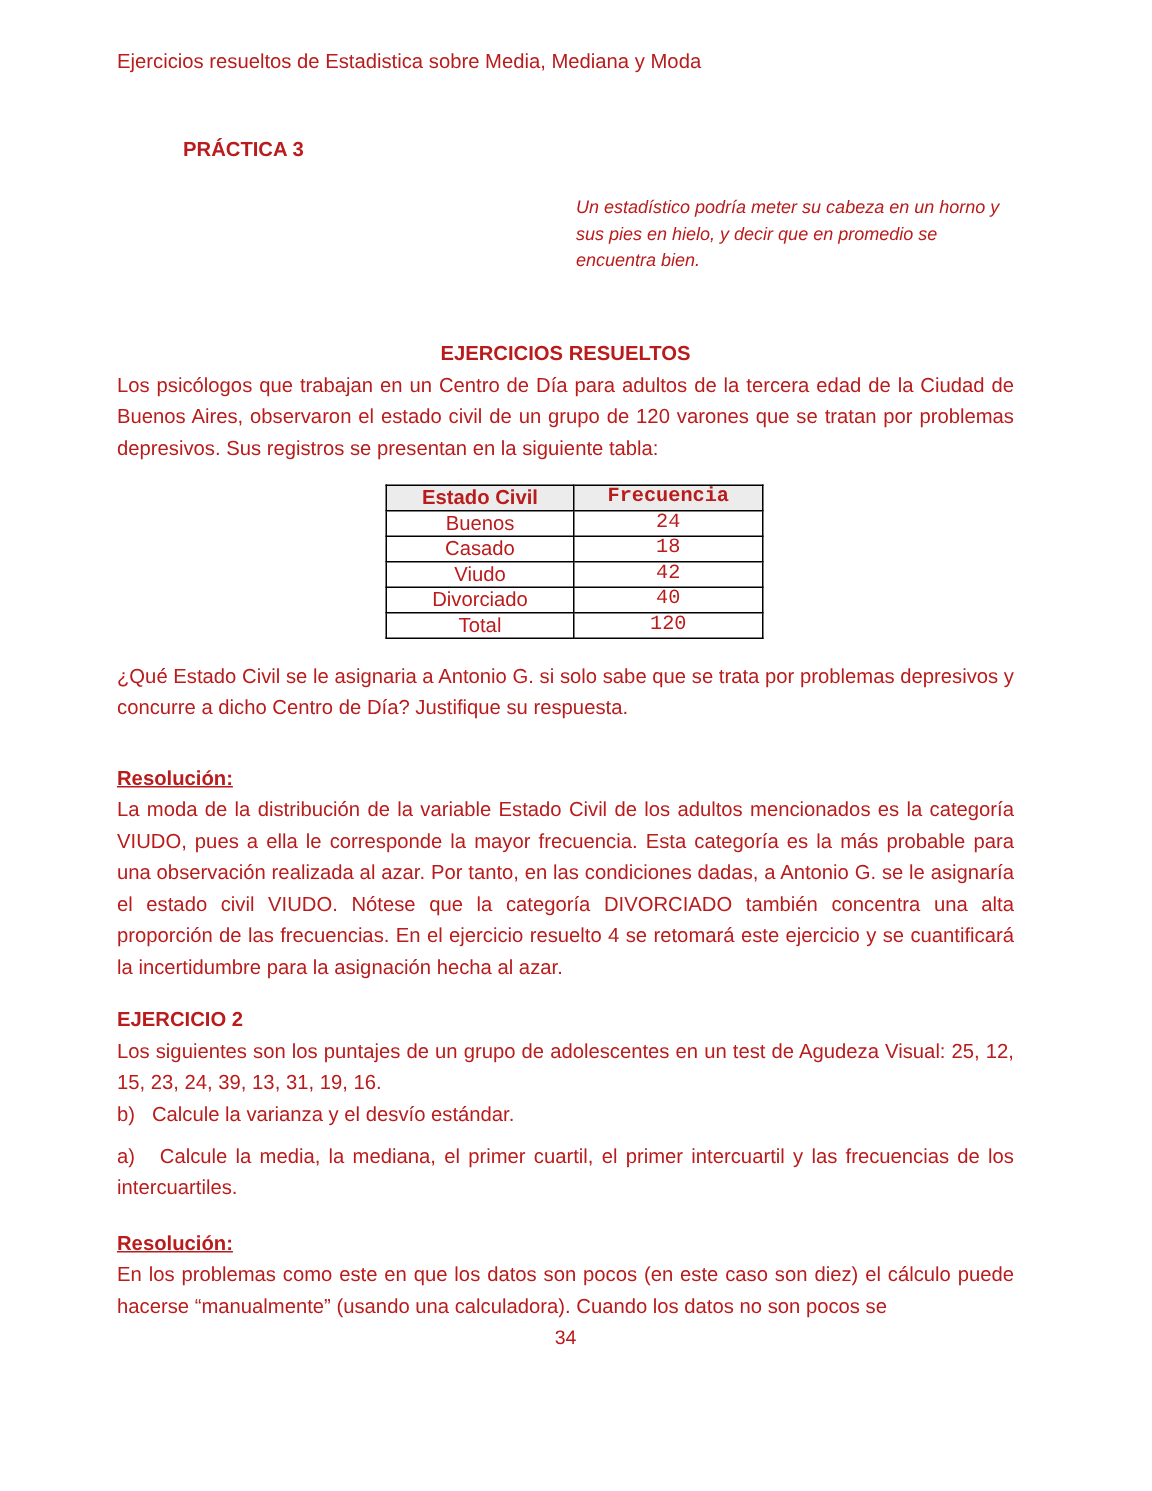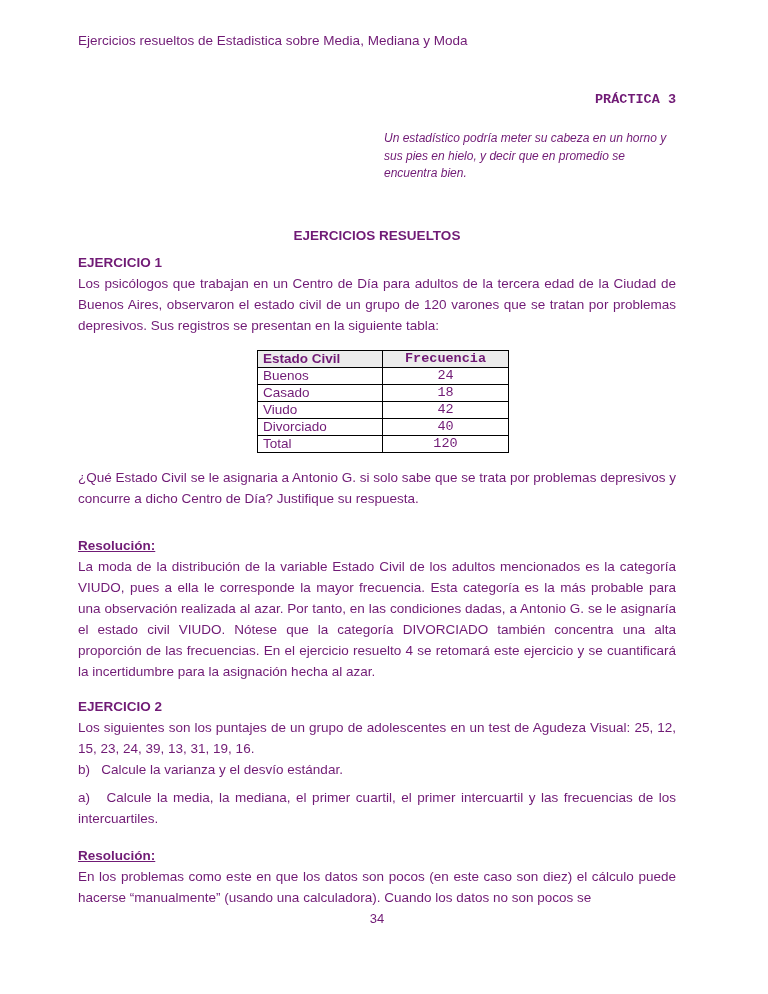--- a/index.html
+++ b/index.html
@@ -1,42 +1,41 @@
 <!DOCTYPE html>
 <html><head>
 <meta charset="utf-8">
 <style>
   html, body { margin: 0; padding: 0; background: #ffffff; }
   .page {
     position: relative;
     width: 768px;
     height: 994px;
     background: #ffffff;
-    color: #701a75;
+    color: #b91c1c;
     font-family: "Liberation Sans", sans-serif;
     overflow: hidden;
     box-sizing: border-box;
   }
   .content {
     padding: 30px 92px 0 78px;
     box-sizing: border-box;
   }
   .doc-header {
     font-size: 13.5px;
     line-height: 21px;
     text-align: left;
   }
   .title {
     margin-top: 38px;
     font-size: 13.5px;
     font-weight: bold;
-    text-align: right;
+    text-align: left;
     line-height: 21px;
     text-indent: 44px;
-    font-family: Liberation Mono, monospace;
   }
   .quote {
     margin-top: 20px;
     margin-left: 306px;
     width: 292px;
     font-size: 12px;
     font-style: italic;
     line-height: 17.5px;
     text-align: left;
   }
@@ -68,21 +67,21 @@
     border: 1px solid #000000;
     height: 17px;
     padding: 0 5px;
     box-sizing: border-box;
   }
   .freq-table th {
     background: #ececec;
     font-weight: bold;
     text-align: center;
   }
-  .freq-table .col-label { width: 125px; text-align: left; }
+  .freq-table .col-label { width: 125px; text-align: center; }
   .freq-table .col-value { width: 126px; text-align: center; font-family: Liberation Mono, monospace; }
   .question { margin-top: 14px; }
   .resolution-heading {
     margin-top: 26px;
     font-size: 13.5px;
     font-weight: bold;
     text-decoration: underline;
     line-height: 21px;
   }
   .ex2-heading { margin-top: 14px; }
@@ -102,21 +101,20 @@
   <div class="content">
 
     <div class="doc-header">Ejercicios resueltos de Estadistica sobre Media, Mediana y Moda</div>
 
     <div class="title">PRÁCTICA 3</div>
 
     <div class="quote">Un estadístico podría meter su cabeza en un horno y sus pies en hielo, y decir que en promedio se encuentra bien.</div>
 
     <div class="section-heading">EJERCICIOS RESUELTOS</div>
 
-    <div class="exercise-heading">EJERCICIO 1</div>
     <p class="para">Los psicólogos que trabajan en un Centro de Día para adultos de la tercera edad de la Ciudad de Buenos Aires, observaron el estado civil de un grupo de 120 varones que se tratan por problemas depresivos. Sus registros se presentan en la siguiente tabla:</p>
 
     <table class="freq-table">
       <thead>
         <tr>
           <th class="col-label">Estado Civil</th>
           <th class="col-value">Frecuencia</th>
         </tr>
       </thead>
       <tbody>

